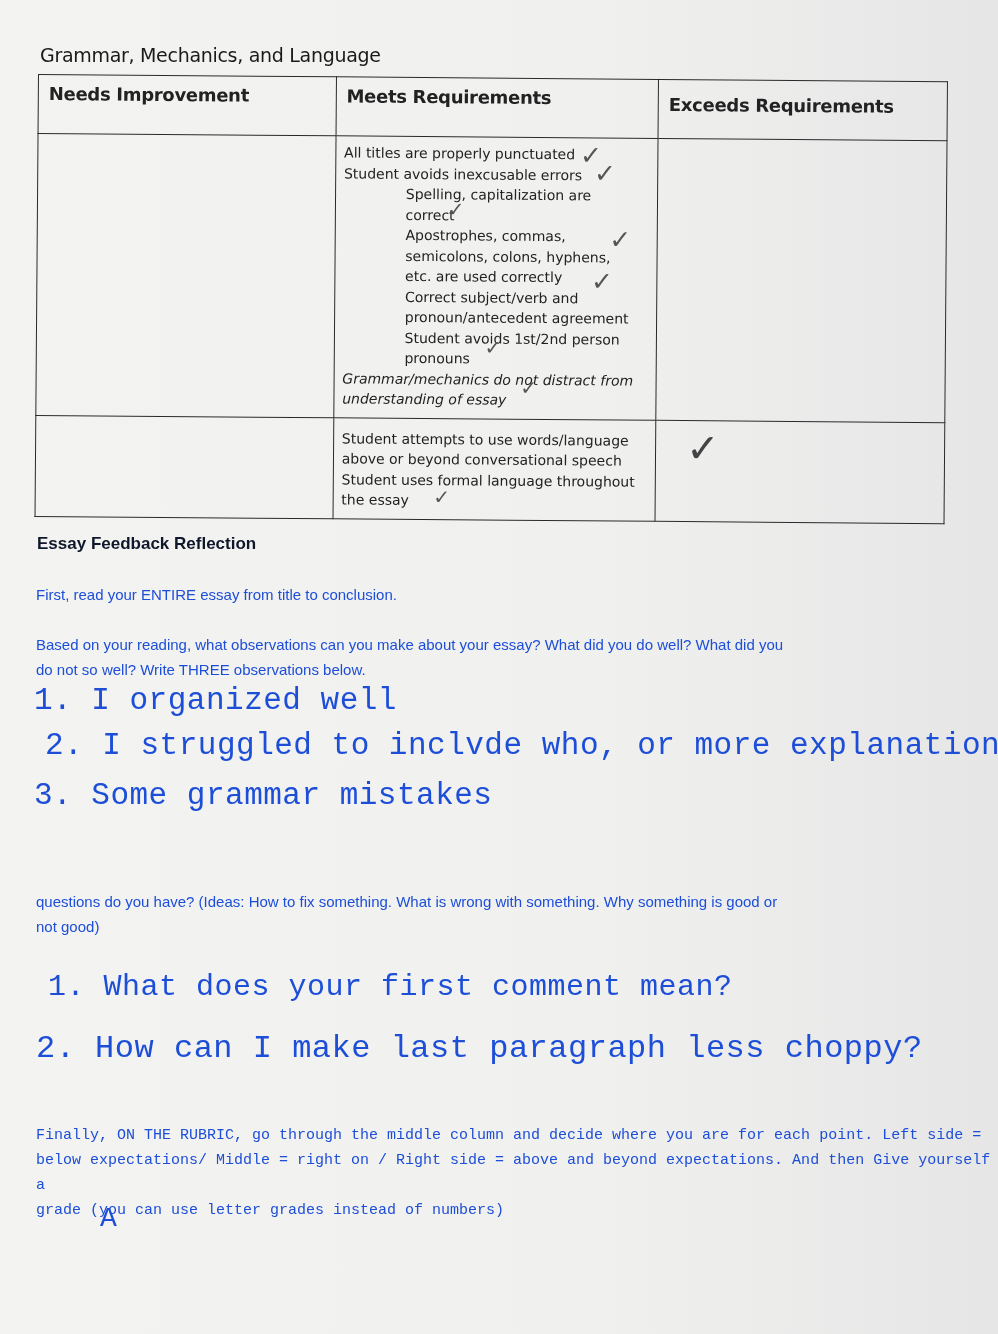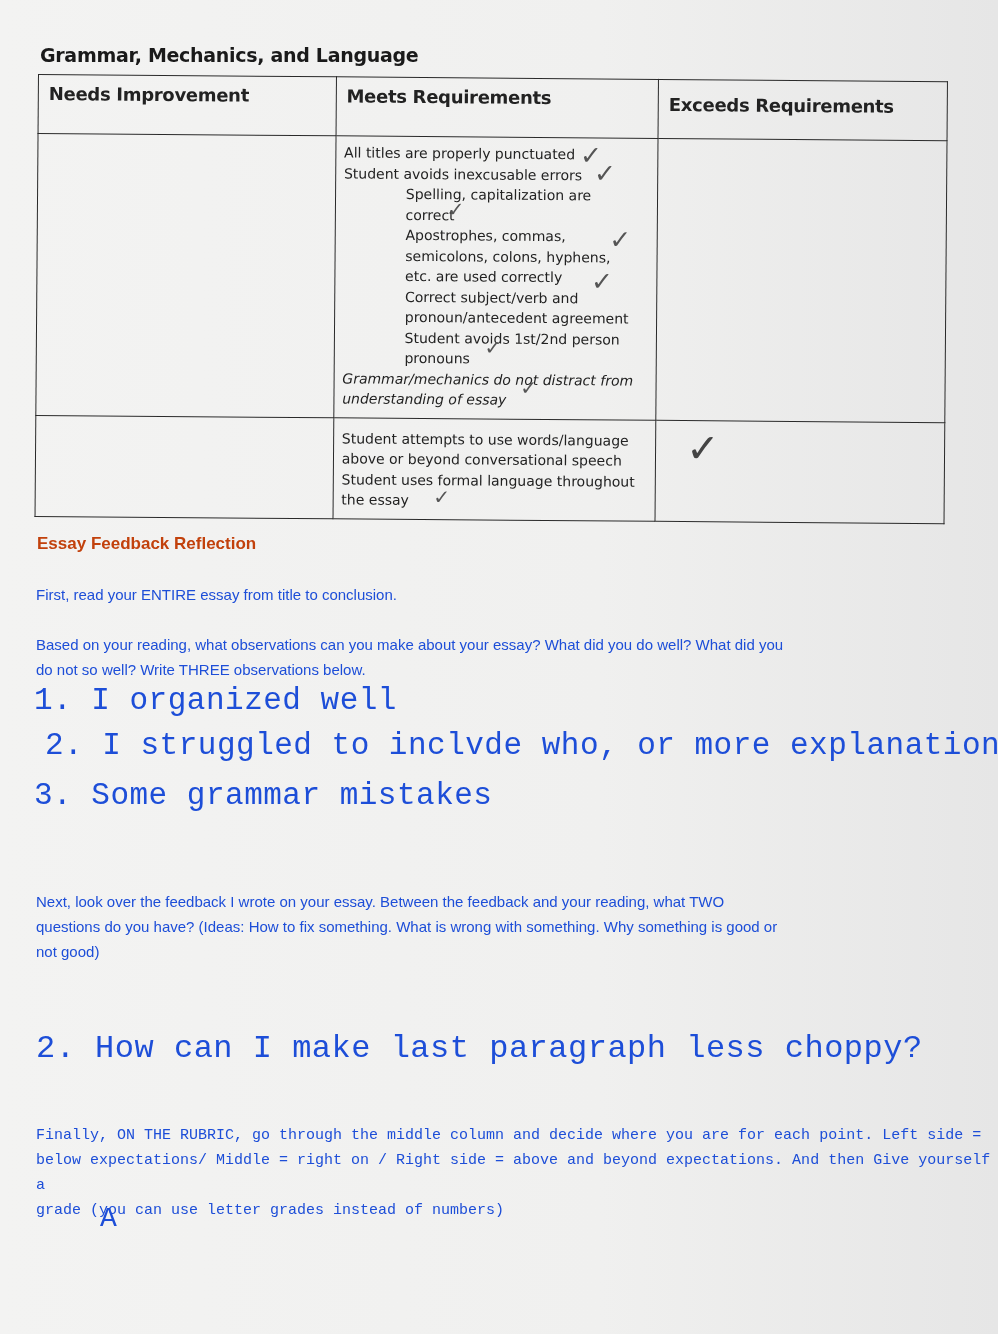--- a/index.html
+++ b/index.html
@@ -6,21 +6,21 @@
   body {
     width: 998px; height: 1334px; overflow: hidden;
     background: #f1f1f0;
     background-image: linear-gradient(90deg, #f3f3f2 0%, #f0f0ef 60%, #e6e6e6 100%);
     position: relative;
     color: #1e1e1e;
   }
   .page { position: absolute; inset: 0; }
   .sheet-title {
     position: absolute; left: 40px; top: 44px;
-    font-family: "DejaVu Sans", sans-serif; font-weight: bold; font-size: 19px; color: #1a1a1a;
+    font-family: "DejaVu Sans", sans-serif; font-weight: normal; font-size: 19px; color: #1a1a1a;
     letter-spacing: -0.3px;
   }
   table.rubric {
     position: absolute; left: 38px; top: 74px;
     width: 910px; border-collapse: collapse;
     font-family: "DejaVu Sans", sans-serif; color: #222;
     transform: rotate(0.45deg); transform-origin: left top;
   }
   table.rubric td, table.rubric th {
     border: 1.6px solid #2a2a2a; vertical-align: top; padding: 0;
@@ -39,21 +39,21 @@
   .row1 td { height: 270px; }
   .row2 td { height: 94px; }
   .check {
     font-family: "DejaVu Serif", serif; color: #555; font-size: 26px;
     position: absolute; line-height: 1;
   }
   .cell-rel { position: relative; }
   .exceeds-check { position: absolute; left: 30px; top: 4px; font-size: 40px; color: #444; font-family: "DejaVu Serif", serif; }
 
   .section { position: absolute; left: 36px; font-family: "Liberation Sans", sans-serif; color: #1d4ed8; font-size: 15px; line-height: 25px; }
-  .heading { font-weight: bold; font-size: 17px; color: #c2410c; }
+  .heading { font-weight: bold; font-size: 17px; color: #0f172a; }
   .hand {
     position: absolute; font-family: Liberation Mono, monospace; font-weight: 200;
     color: #1d4ed8; white-space: nowrap; letter-spacing: 0.5px;
   }
   .grade { font-size: 28px; }
 </style>
 </head>
 <body>
 
 <div class="page">
@@ -120,25 +120,25 @@
   <div class="section" style="top:632px;">
     <div>Based on your reading, what observations can you make about your essay?  What did you do well? What did you</div>
     <div>do not so well?  Write THREE observations below.</div>
   </div>
 
   <div class="hand" style="left:34px; top:683px; font-size:31px;">1. I organized well</div>
   <div class="hand" style="left:45px; top:728px; font-size:31px;">2. I struggled to inclvde who, or more explanation</div>
   <div class="hand" style="left:34px; top:778px; font-size:31px;">3. Some grammar mistakes</div>
 
   <div class="section" style="top:889px;">
-    <div>Next, look over the feedback I wrote on your essay.  Between the feedback and your reading, what TWO</div>
     <div>questions do you have? (Ideas: How to fix something.  What is wrong with something. Why something is good or</div>
     <div>not good)</div>
   </div>
 
+  <div class="hand" style="left:48px; top:970px; font-size:30px;">1. What does your first comment mean?</div>
   <div class="hand" style="left:36px; top:1030px; font-size:32px;">2. How can I make last paragraph less choppy?</div>
 
   <div class="section" style="top:1123px;font-family:Liberation Mono, monospace;">
     <div>Finally, ON THE RUBRIC, go through the middle column and decide where you are for each point.  Left side =</div>
     <div>below expectations/ Middle = right on / Right side = above and beyond expectations.  And then Give yourself a</div>
     <div>grade (you can use letter grades instead of numbers)</div>
   </div>
 
   <div class="hand grade" style="left:100px; top:1203px;">A</div>
 

